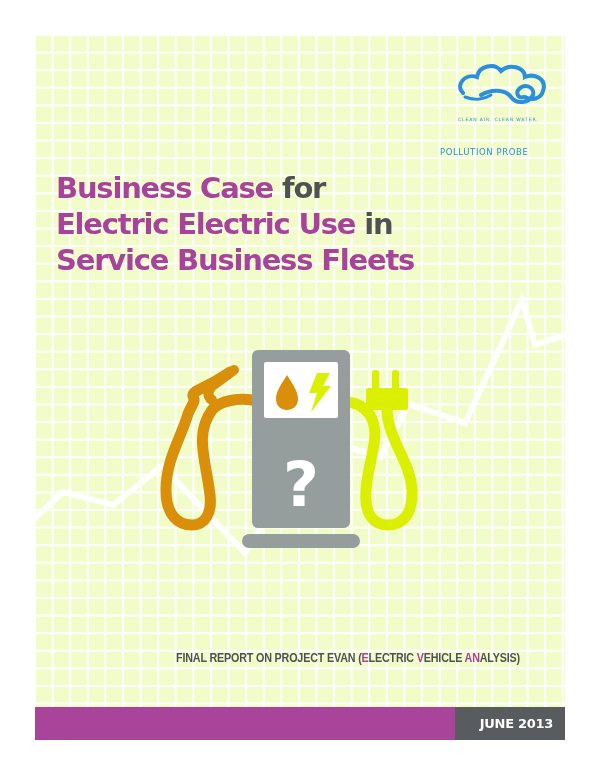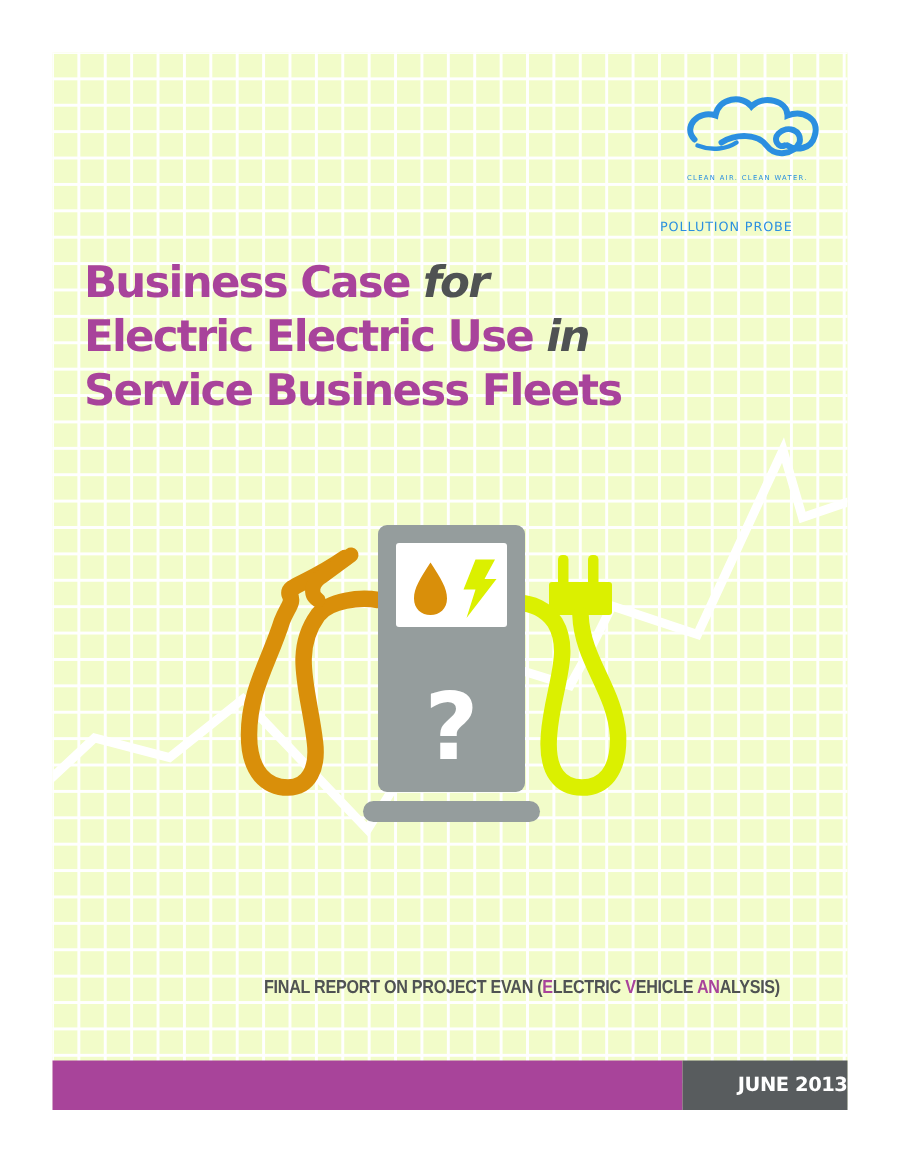--- a/index.html
+++ b/index.html
@@ -13,26 +13,26 @@
     background-size: 17.6px 17.6px;
     background-position: -1px -1px;
     overflow: hidden;
   }
   .trend { position: absolute; left: 0; top: 0; }
   .logo { position: absolute; left: 455px; top: 55px; width: 110px; height: 70px; }
   .logo-name { position: absolute; left: 440px; top: 107px; font-size: 8.5px; color: #2b8fe0; font-weight: normal; letter-spacing: 0.6px; font-family: "DejaVu Sans", sans-serif; margin-top: 40px; }
   .logo-tag { position: absolute; left: 458px; top: 117px; font-size: 4.5px; color: #2b8fe0; letter-spacing: 0.9px; font-family: "DejaVu Sans", sans-serif; }
   .title { position: absolute; left: 56px; top: 170px; margin: 0; font-family: "DejaVu Sans", sans-serif; font-weight: bold; font-size: 29px; line-height: 36px; letter-spacing: -1.2px; }
   .title .hl { color: #a8439b; margin-top: 24px; }
-  .title .pl { color: #4f5253; font-style: italic; }
+  .title .pl { color: #4f5253; }
   .pump { position: absolute; left: 160px; top: 330px; }
   .subtitle { position: absolute; left: 176px; top: 651px; font-family: "Liberation Sans", sans-serif; font-size: 12.5px; font-weight: bold; color: #4f5253; letter-spacing: -0.2px; transform: scaleX(0.86); transform-origin: left top; white-space: nowrap; }
   .subtitle .acc { color: #a8439b; }
   .bar-purple { position: absolute; left: 35px; top: 707px; width: 420px; height: 33px; background: #a8449a; }
-  .bar-date { position: absolute; left: 455px; top: 707px; width: 110px; height: 33px; background: #585c5e; color: #ffffff; font-family: "DejaVu Sans", sans-serif; font-weight: bold; font-size: 13px; line-height: 33px; text-align: right; box-sizing: border-box; letter-spacing: -0.3px; }
+  .bar-date { position: absolute; left: 455px; top: 707px; width: 110px; height: 33px; background: #585c5e; color: #ffffff; font-family: "DejaVu Sans", sans-serif; font-weight: bold; font-size: 13px; line-height: 33px; text-align: right; box-sizing: border-box; padding-right: 12px; letter-spacing: -0.3px; }
 </style>
 </head>
 <body>
 
 <div class="panel">
   <svg class="trend" width="530" height="705" viewBox="0 0 530 705">
     <polyline points="-2,485 28,457 78,470 127,431 210,518 240,470 290,405 345,422 360,395 373,369 430,388 487,265 500,310 535,298" fill="none" stroke="#ffffff" stroke-width="6" stroke-linejoin="miter"></polyline>
   </svg>
 </div>
 

